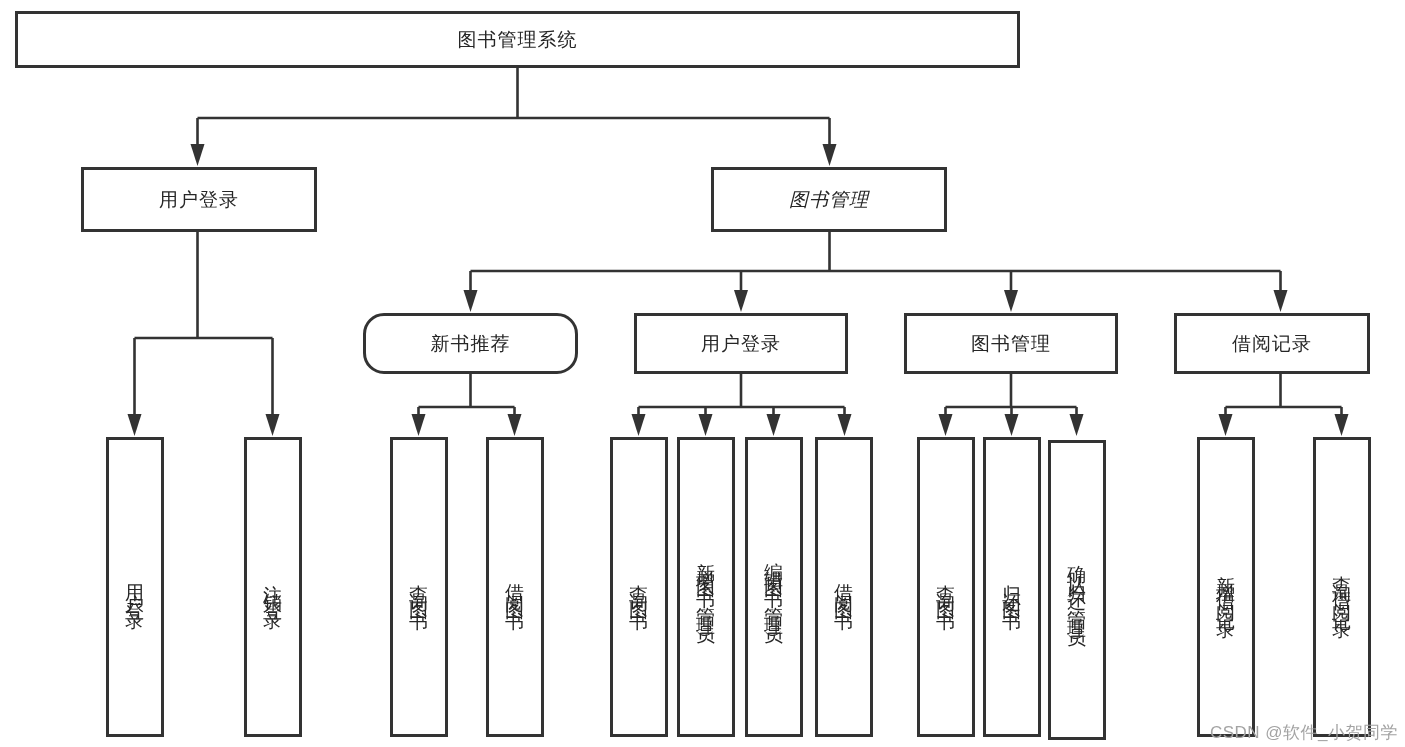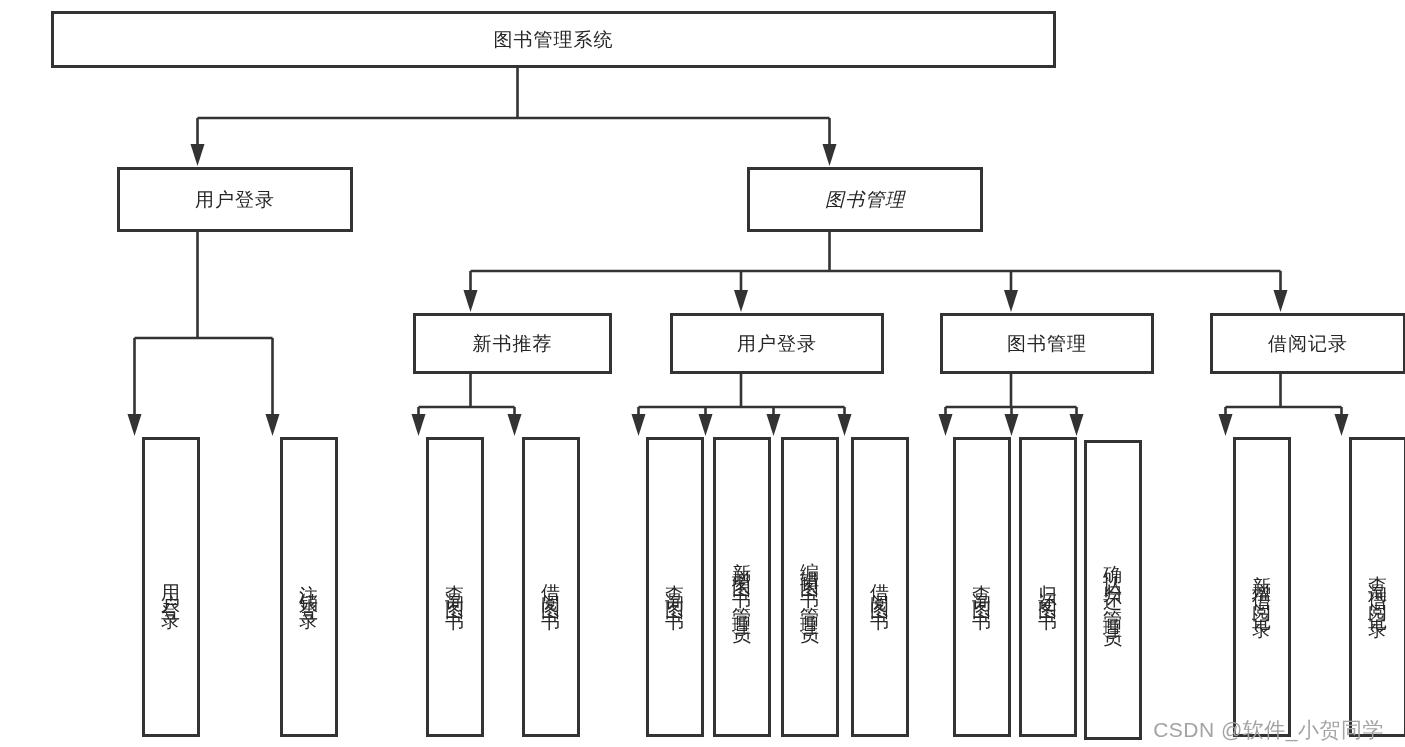--- a/index.html
+++ b/index.html
@@ -20,28 +20,27 @@
   .box {
     position: absolute;
     box-sizing: border-box;
     border: 3px solid #333333;
     background: #ffffff;
     display: flex;
     align-items: center;
     justify-content: center;
     color: #262626;
     z-index: 2;
-    margin-left: 36px;
   }
   .hbox { font-size: 19px; letter-spacing: 1px; }
   .root  { left: 15px;   top: 11px;  width: 1005px; height: 57px; }
   .l2a   { left: 81px;   top: 167px; width: 236px;  height: 65px; }
   .l2b   { left: 711px;  top: 167px; width: 236px;  height: 65px; font-style: italic; }
   .l3    { top: 313px; height: 61px; }
-  .l3a   { left: 377px;  width: 199px; }
+  .l3a   { left: 363px;  width: 215px; border-radius: 21px; }
   .l3b   { left: 634px;  width: 214px; }
   .l3c   { left: 904px;  width: 214px; }
   .l3d   { left: 1174px; width: 196px; }
   .vbox  { top: 437px; width: 58px; height: 300px; }
   .vbox .vtext {
     writing-mode: vertical-rl;
     text-orientation: mixed;
     font-size: 19px;
     letter-spacing: 9px;
     line-height: 1;
@@ -55,23 +54,23 @@
   .v6  { left: 677px; }
   .v7  { left: 745px; }
   .v8  { left: 815px; }
   .v9  { left: 917px; }
   .v10 { left: 983px; }
   .v11 { left: 1048px; top: 440px; }
   .v12 { left: 1197px; }
   .v13 { left: 1313px; }
   #watermark {
     position: absolute;
-    right: 21px;
+    right: 7px;
     bottom: 3px;
-    font-size: 21px;
+    font-size: 17px;
     color: #a3a3a3;
     letter-spacing: 0.5px;
     z-index: 5;
   }
 </style>
 </head>
 <body>
 
 <div id="canvas">
 

